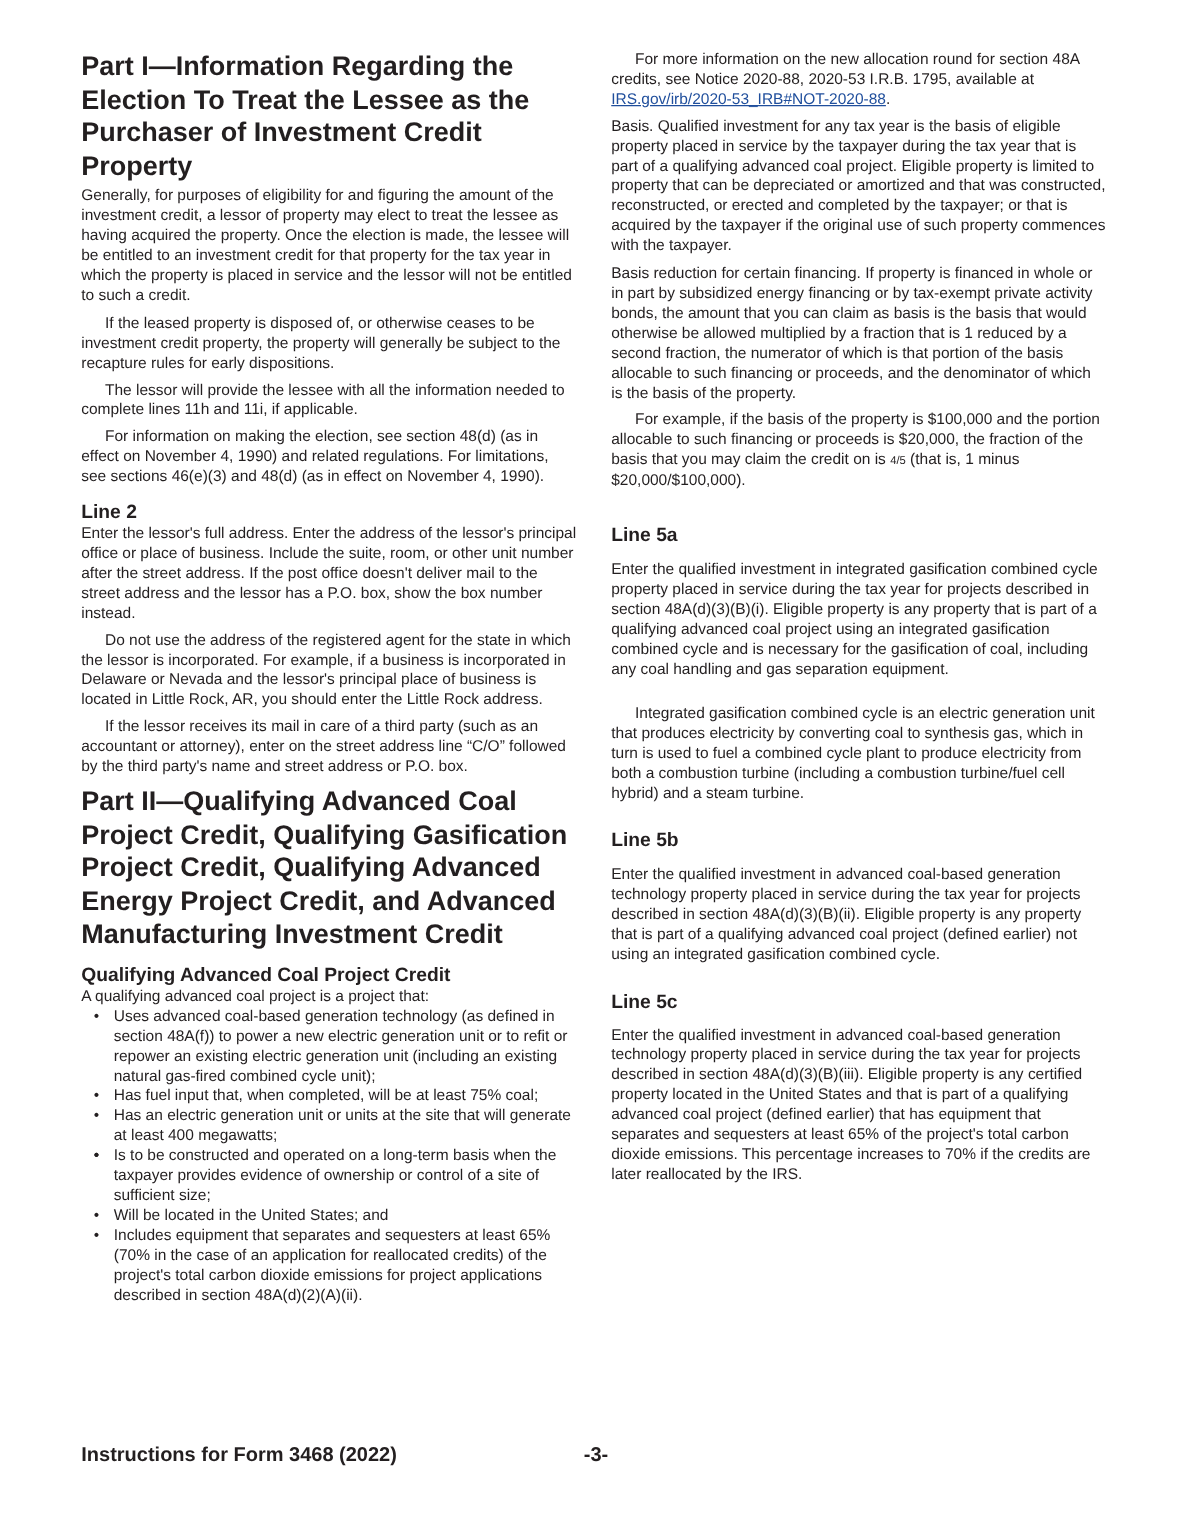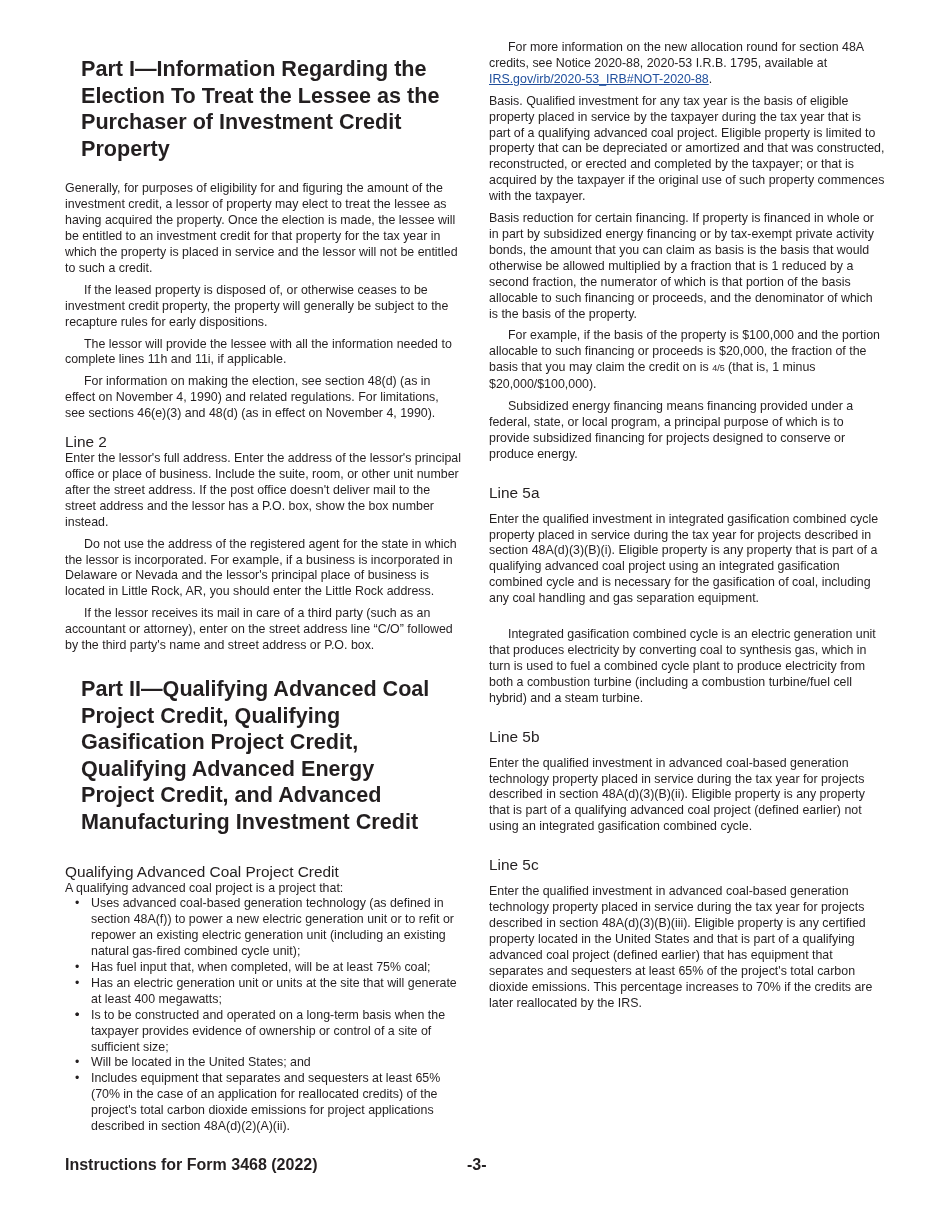--- a/index.html
+++ b/index.html
@@ -6,25 +6,25 @@
   body {
     width: 950px; height: 1230px; position: relative; overflow: hidden;
     font-family: "Liberation Sans", sans-serif; color: #231f20;
   }
   .col { position: absolute; top: 40px; }
   .col-left { left: 65px; width: 396px; }
   .col-right { left: 489px; width: 396px; }
   p { margin: 0; font-size: 12.4px; line-height: 15.9px; }
   p.indent { text-indent: 19px; }
   .h1 {
-    font-size: 21.6px; line-height: 26.6px; font-weight: bold; margin: 16px;
+    font-size: 21.6px; line-height: 26.6px; font-weight: bold; margin: 0;
     color: #231f20;
   }
   .h2 {
-    font-size: 15.4px; line-height: 19px; font-weight: normal; margin: 0;
+    font-size: 15.4px; line-height: 19px; font-weight: bold; margin: 0;
   }
   .gap-s { height: 6px; }
   .gap-m { height: 10px; }
   .gap-l { height: 20px; }
   a.link { color: #1f4e9c; text-decoration: underline; }
   b.runin { font-weight: normal; margin-top: 28px; }
   ul.bullets { list-style: none; margin: 0; padding: 0; }
   ul.bullets li {
     position: relative; padding-left: 26px; font-size: 12.4px; line-height: 15.9px;
   }
@@ -76,21 +76,20 @@
 
 <div class="col col-right">
   <p class="indent"><span>For more information on the new allocation round for section 48A credits, see Notice 2020-88, 2020-53 I.R.B. 1795, available at </span><a class="link">IRS.gov/irb/2020-53_IRB#NOT-2020-88</a><span>.</span></p>
   <div class="gap-s"></div>
   <p><b class="runin">Basis.</b><span> Qualified investment for any tax year is the basis of eligible property placed in service by the taxpayer during the tax year that is part of a qualifying advanced coal project. Eligible property is limited to property that can be depreciated or amortized and that was constructed, reconstructed, or erected and completed by the taxpayer; or that is acquired by the taxpayer if the original use of such property commences with the taxpayer.</span></p>
   <div class="gap-s"></div>
   <p><b class="runin">Basis reduction for certain financing.</b><span> If property is financed in whole or in part by subsidized energy financing or by tax-exempt private activity bonds, the amount that you can claim as basis is the basis that would otherwise be allowed multiplied by a fraction that is 1 reduced by a second fraction, the numerator of which is that portion of the basis allocable to such financing or proceeds, and the denominator of which is the basis of the property.</span></p>
   <div class="gap-s"></div>
   <p class="indent"><span>For example, if the basis of the property is $100,000 and the portion allocable to such financing or proceeds is $20,000, the fraction of the basis that you may claim the credit on is </span><span class="frac">4/5</span><span> (that is, 1 minus $20,000/$100,000).</span></p>
   <div class="gap-s"></div>
-  <p class="indent">Subsidized energy financing means financing provided under a federal, state, or local program, a principal purpose of which is to provide subsidized financing for projects designed to conserve or produce energy.</p>
   <div class="gap-l"></div>
   <h2 class="h2">Line 5a</h2>
   <div class="gap-m"></div>
   <p>Enter the qualified investment in integrated gasification combined cycle property placed in service during the tax year for projects described in section 48A(d)(3)(B)(i). Eligible property is any property that is part of a qualifying advanced coal project using an integrated gasification combined cycle and is necessary for the gasification of coal, including any coal handling and gas separation equipment.</p>
   <div class="gap-l"></div>
   <p class="indent">Integrated gasification combined cycle is an electric generation unit that produces electricity by converting coal to synthesis gas, which in turn is used to fuel a combined cycle plant to produce electricity from both a combustion turbine (including a combustion turbine/fuel cell hybrid) and a steam turbine.</p>
   <div class="gap-l"></div>
   <h2 class="h2">Line 5b</h2>
   <div class="gap-m"></div>
   <p>Enter the qualified investment in advanced coal-based generation technology property placed in service during the tax year for projects described in section 48A(d)(3)(B)(ii). Eligible property is any property that is part of a qualifying advanced coal project (defined earlier) not using an integrated gasification combined cycle.</p>

